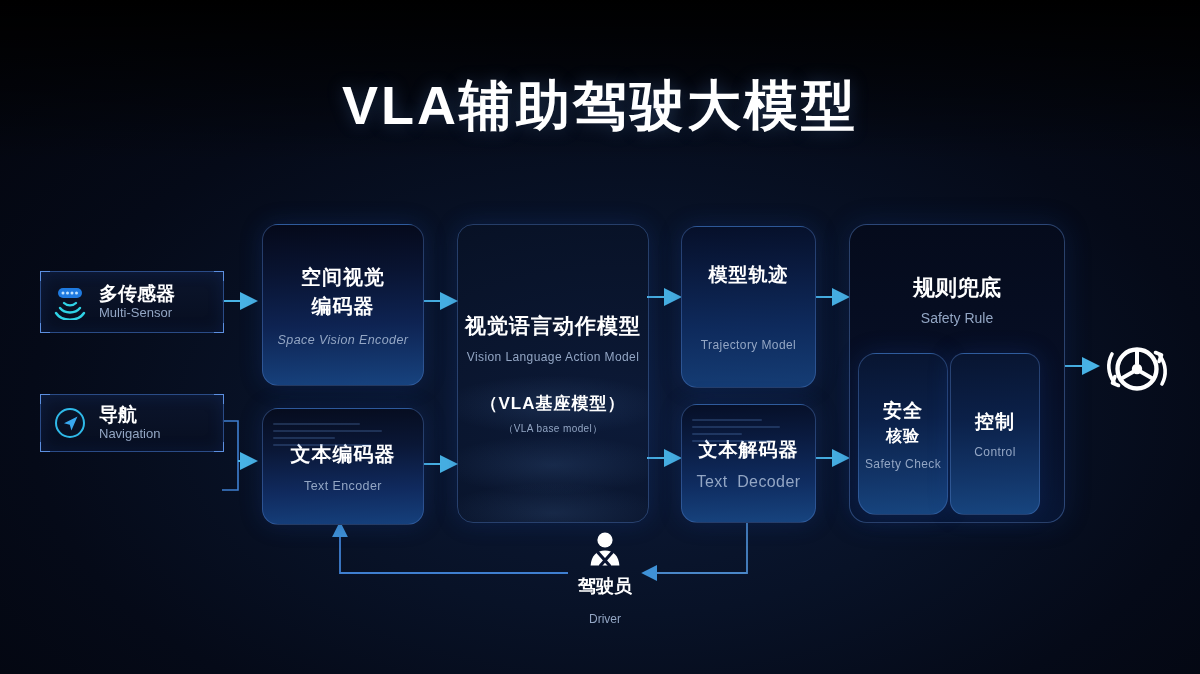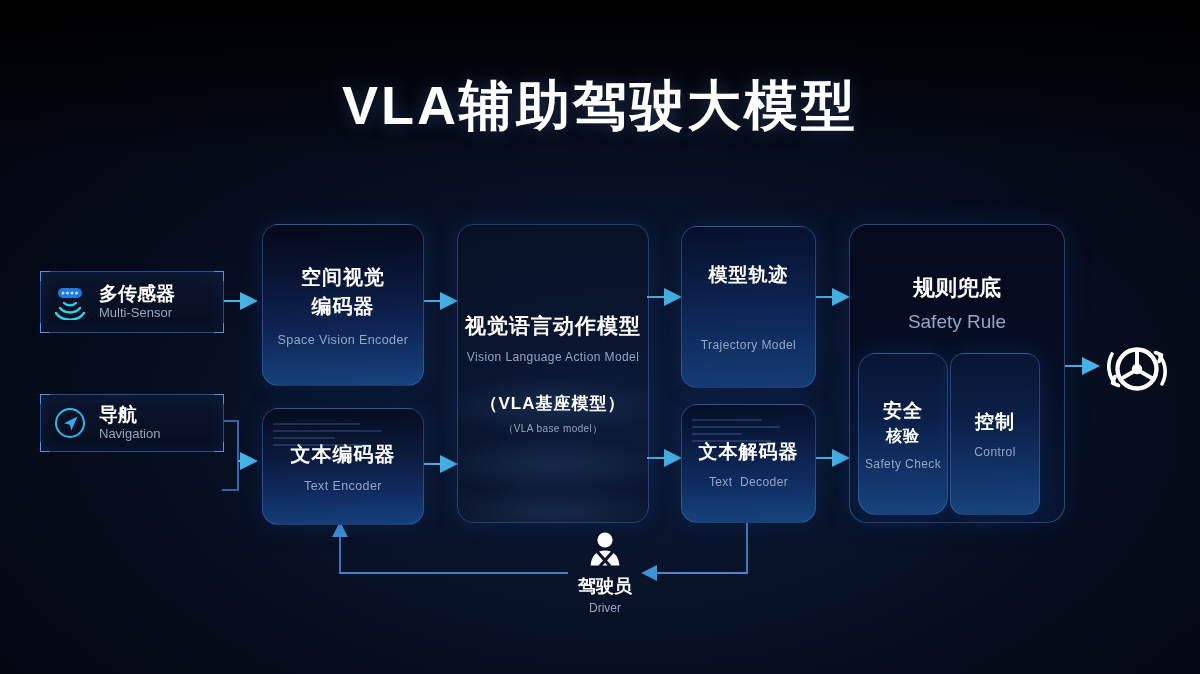--- a/index.html
+++ b/index.html
@@ -98,26 +98,26 @@
     position:absolute;border-radius:18px;
     border:1px solid rgba(95,140,215,.42);
     background:linear-gradient(180deg,#050b1c 0%,#070f26 55%,#081634 100%);
     box-shadow:0 0 26px rgba(20,60,140,.25);
     padding-left:18px;
   }
   .group .ghead{
     position:absolute;left:0;right:0;top:48px;text-align:center;line-height:1.35;
   }
   .group .ghead .cn{font-size:22px;}
-  .group .ghead .en{font-size:19px;display:block;margin-top:6px;}
+  .group .ghead .en{font-size:14px;display:block;margin-top:6px;}
 
   
   .driver{position:absolute;text-align:center;}
   .driver .cn{font-size:18px;display:block;}
-  .driver .en{font-size:12px;display:block;margin-top:3px;}
+  .driver .en{font-size:12px;display:block;margin-top:14px;}
 
   
   #wires{position:absolute;left:0;top:0;width:1200px;height:674px;pointer-events:none;}
 </style>
 </head>
 <body>
 
 <div id="stage">
 
   <div class="title">VLA辅助驾驶大模型</div>
@@ -194,21 +194,21 @@
     <span class="txt">
       <span class="cn">导航</span>
       <span class="en">Navigation</span>
     </span>
   </div>
 
 
   <div class="box enc-grad" style="left:262px;top:224px;width:160px;height:160px;">
     <div class="cn" style="font-size:20px;line-height:1.45;">空间视觉</div>
     <div class="cn" style="font-size:20px;line-height:1.45;">编码器</div>
-    <div class="en" style="font-size:12.5px;margin-top:12px;">Space Vision Encoder</div>
+    <div class="en" style="font-size:12.5px;margin-top:12px;font-style:italic;">Space Vision Encoder</div>
   </div>
 
   <div class="box enc-grad2" style="left:262px;top:408px;width:160px;height:115px;">
     <span class="lines">
         <i></i>
         <i></i>
         <i></i>
         <i></i>
       </span>
     <div class="cn" style="font-size:20px;">文本编码器</div>
@@ -231,21 +231,21 @@
   </div>
 
   <div class="box dec-grad" style="left:681px;top:404px;width:133px;height:117px;">
     <span class="lines">
         <i></i>
         <i></i>
         <i></i>
         <i></i>
       </span>
     <div class="cn" style="font-size:19px;">文本解码器</div>
-    <div class="en" style="font-size:12px;margin-top:10px;white-space:pre;">Text  Decoder</div>
+    <div class="en" style="font-size:16px;margin-top:10px;white-space:pre;">Text  Decoder</div>
   </div>
 
   <div class="group" style="left:849px;top:224px;width:196px;height:297px;">
     <div class="ghead">
       <span class="cn">规则兜底</span>
       <span class="en">Safety Rule</span>
     </div>
 
     <div class="box sub-grad" style="left:8px;top:128px;width:88px;height:160px;border-radius:18px;">
       <div class="cn" style="font-size:19px;line-height:1.45;">安全</div>

